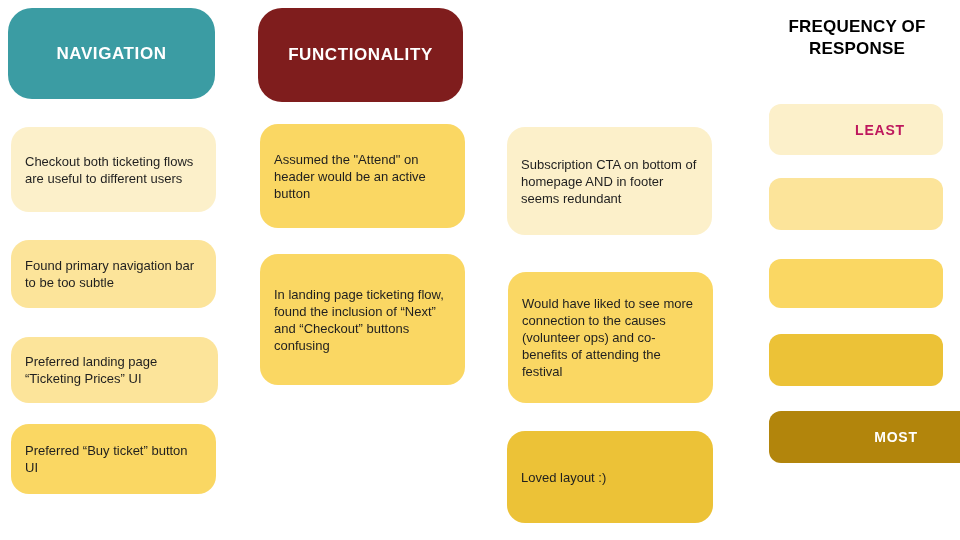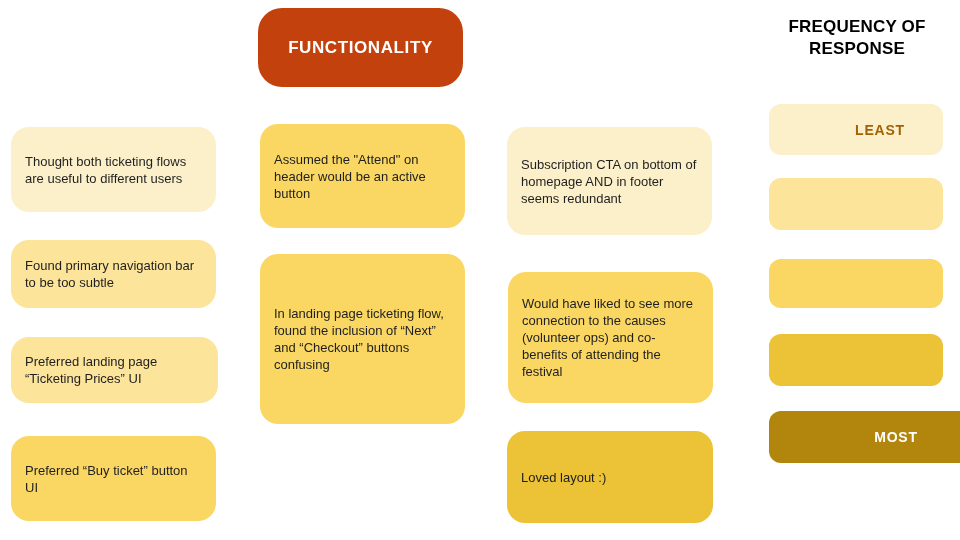--- a/index.html
+++ b/index.html
@@ -26,49 +26,52 @@
     text-align:center;font-weight:bold;font-size:17px;line-height:22px;
     color:#000000;letter-spacing:0.2px;
   }
   .swatch{
     position:absolute;left:769px;width:174px;border-radius:12px;
     display:flex;align-items:center;justify-content:center;
   }
   .swatch span{
     font-weight:bold;font-size:14px;letter-spacing:0.8px;
   }
-  .swatch.lv1 span{color:#a16207;padding-left:48px;}
+  .swatch.lv1 span{color:#be185d;padding-left:48px;}
   .swatch.lv5 span{color:#ffffff;}
 </style>
 </head>
 <body>
 
 <div class="board">
 
-  <div class="hdr" style="left: 258px; top: 8px; width: 205px; height: 79px; background: #c2410c;">
+  <div class="hdr" style="left: 8px; top: 8px; width: 207px; height: 91px; background: rgb(59, 156, 163);">
+    <span>NAVIGATION</span>
+  </div>
+  <div class="hdr" style="left: 258px; top: 8px; width: 205px; height: 94px; background: #7f1d1d;">
     <span>FUNCTIONALITY</span>
   </div>
 
   <div class="note" style="left: 11px; top: 127px; width: 205px; height: 85px; background: rgb(252, 240, 202);">
-    <span>Thought both ticketing flows are useful to different users</span>
+    <span>Checkout both ticketing flows are useful to different users</span>
   </div>
   <div class="note" style="left: 11px; top: 240px; width: 205px; height: 68px; background: rgb(252, 228, 154);">
     <span>Found primary navigation bar to be too subtle</span>
   </div>
   <div class="note" style="left: 11px; top: 337px; width: 207px; height: 66px; background: rgb(252, 228, 154);">
     <span>Preferred landing page “Ticketing Prices” UI</span>
   </div>
-  <div class="note" style="left: 11px; top: 436px; width: 205px; height: 85px; background: rgb(250, 215, 99);">
+  <div class="note" style="left: 11px; top: 424px; width: 205px; height: 70px; background: rgb(250, 215, 99);">
     <span>Preferred “Buy ticket” button UI</span>
   </div>
 
   <div class="note" style="left: 260px; top: 124px; width: 205px; height: 104px; background: rgb(250, 215, 99);">
     <span>Assumed the "Attend" on header would be an active button</span>
   </div>
-  <div class="note" style="left: 260px; top: 254px; width: 205px; height: 170px; background: rgb(250, 215, 99);">
+  <div class="note" style="left: 260px; top: 254px; width: 205px; height: 131px; background: rgb(250, 215, 99);">
     <span>In landing page ticketing flow, found the inclusion of “Next” and “Checkout” buttons confusing</span>
   </div>
 
   <div class="note" style="left: 507px; top: 127px; width: 205px; height: 108px; background: rgb(252, 240, 202);">
     <span>Subscription CTA on bottom of homepage AND in footer seems redundant</span>
   </div>
   <div class="note" style="left: 508px; top: 272px; width: 205px; height: 131px; background: rgb(250, 215, 99);">
     <span>Would have liked to see more connection to the causes (volunteer ops) and co- benefits of attending the festival</span>
   </div>
   <div class="note" style="left: 507px; top: 431px; width: 206px; height: 92px; background: rgb(236, 194, 55);">

